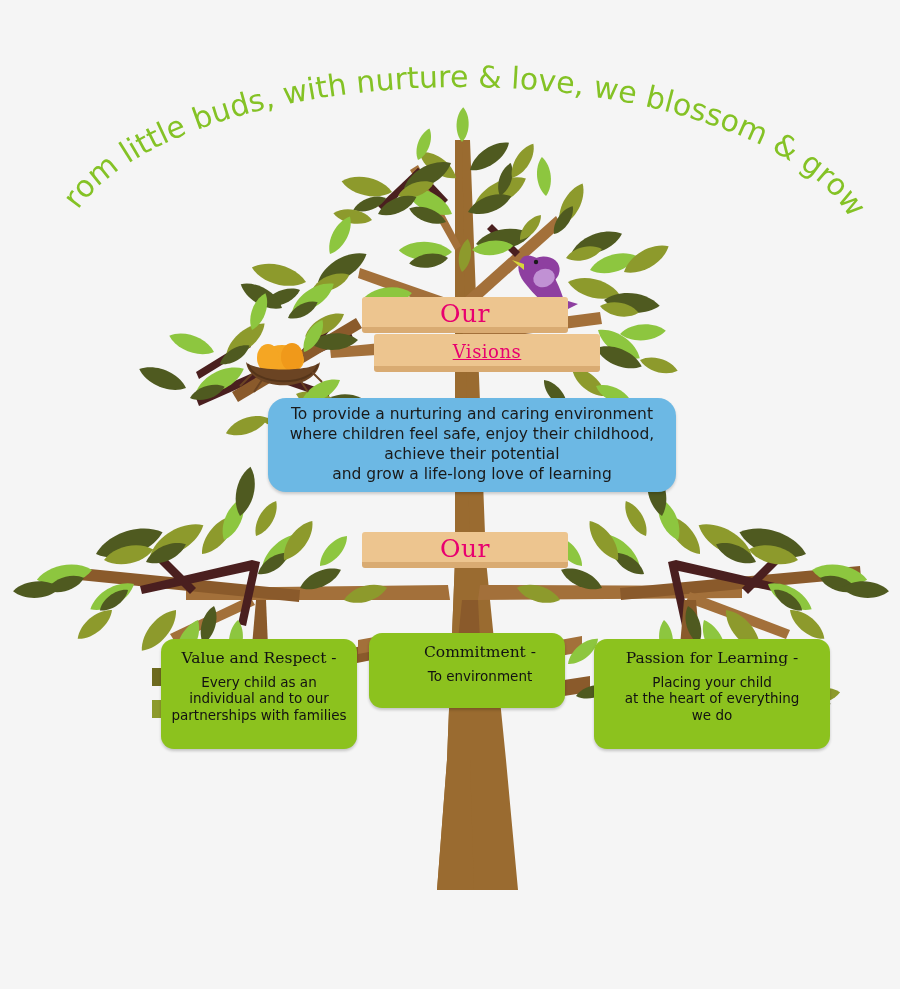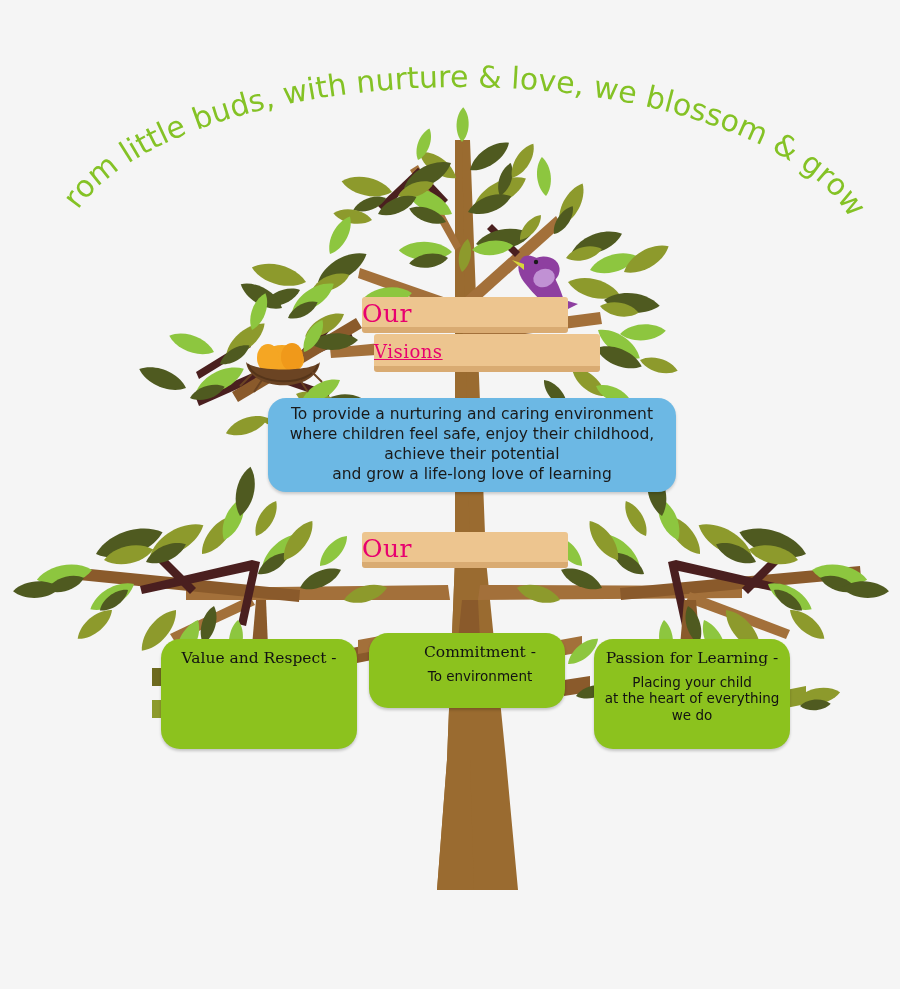--- a/index.html
+++ b/index.html
@@ -26,21 +26,21 @@
   
   .sign-group {
     position: absolute;
   }
   .plank {
     position: relative;
     background: #edc58f;
     border-bottom: 6px solid #d9ab72;
     border-radius: 3px;
     box-sizing: border-box;
-    text-align: left;
+    text-align: center;
     color: #e8006f;
     font-family: "DejaVu Serif", serif;
     letter-spacing: 0.5px;
   }
   .plank-top {
     width: 206px;
     height: 36px;
     line-height: 33px;
     font-size: 25px;
     margin-left: 0px;
@@ -75,42 +75,42 @@
     font-size: 15.5px;
     line-height: 1.28;
     font-family: "DejaVu Sans", sans-serif;
     white-space: pre-line;
     padding: 0 8px;
   }
   
   .value-card {
     position: absolute;
     background: #8cc21e;
-    border-radius: 19px;
+    border-radius: 13px;
     box-sizing: border-box;
     padding: 10px 8px 10px 8px;
     text-align: center;
     color: #121212;
     box-shadow: 0 2px 3px rgba(0,0,0,0.2);
   }
   .value-title {
     font-size: 15.5px;
     font-family: "DejaVu Serif", serif;
     margin-bottom: 7px;
     white-space: nowrap;
   }
   .value-body {
     font-size: 13.5px;
     line-height: 1.22;
     font-family: "DejaVu Sans", sans-serif;
     white-space: pre-line;
   }
   #card-value-respect { left: 161px; top: 639px; width: 196px; height: 110px; }
   #card-commitment    { left: 369px; top: 633px; width: 196px; height: 75px; padding-left: 34px;  }
-  #card-passion       { left: 594px; top: 639px; width: 196px; height: 110px; }
+  #card-passion       { left: 594px; top: 639px; width: 236px; height: 110px; }
   
   #tagline-svg {
     position: absolute;
     left: 0;
     top: 0;
     width: 900px;
     height: 260px;
     pointer-events: none;
   }
   #tagline-text {
@@ -600,20 +600,23 @@
   </div>
 
   <div class="sign-group" style="left:362px; top:532px;">
     <div class="plank plank-top">
       <span>Our</span>
     </div>
   </div>
 
   <div class="value-card" id="card-value-respect">
     <div class="value-title">Value and Respect -</div>
+    <div class="value-body">Every child as an
+individual and to our
+partnerships with families</div>
   </div>
 
   <div class="value-card" id="card-commitment">
     <div class="value-title">Commitment -</div>
     <div class="value-body">To environment</div>
   </div>
 
   <div class="value-card" id="card-passion">
     <div class="value-title">Passion for Learning -</div>
     <div class="value-body">Placing your child

